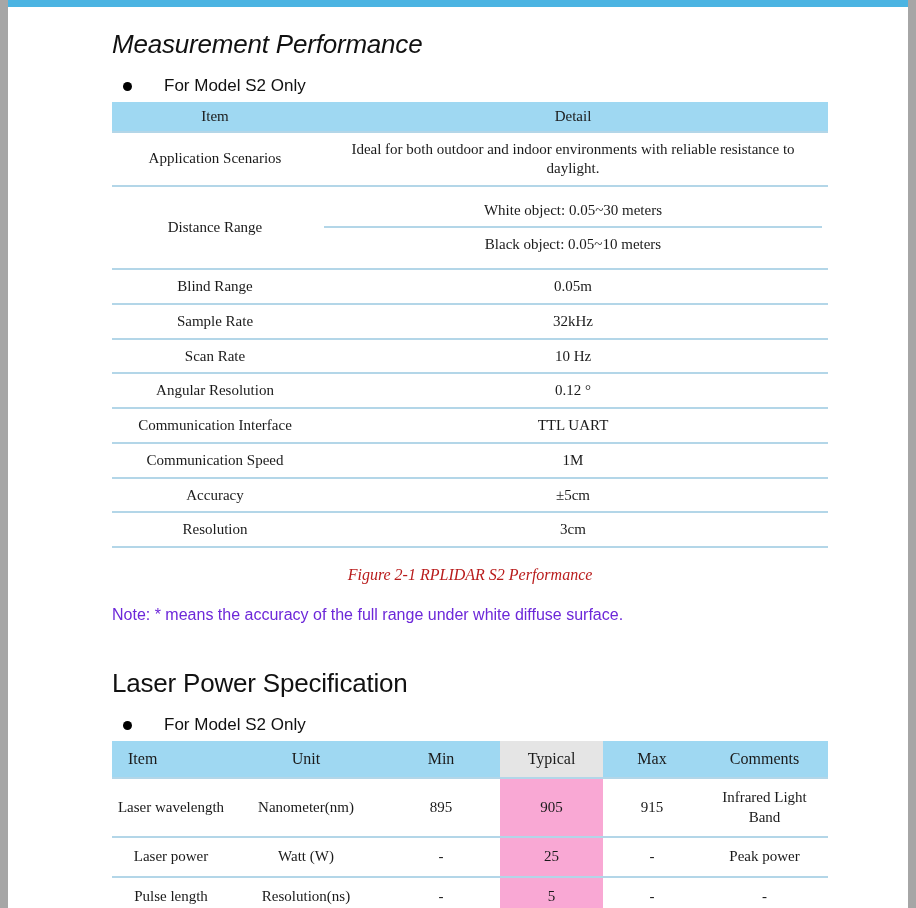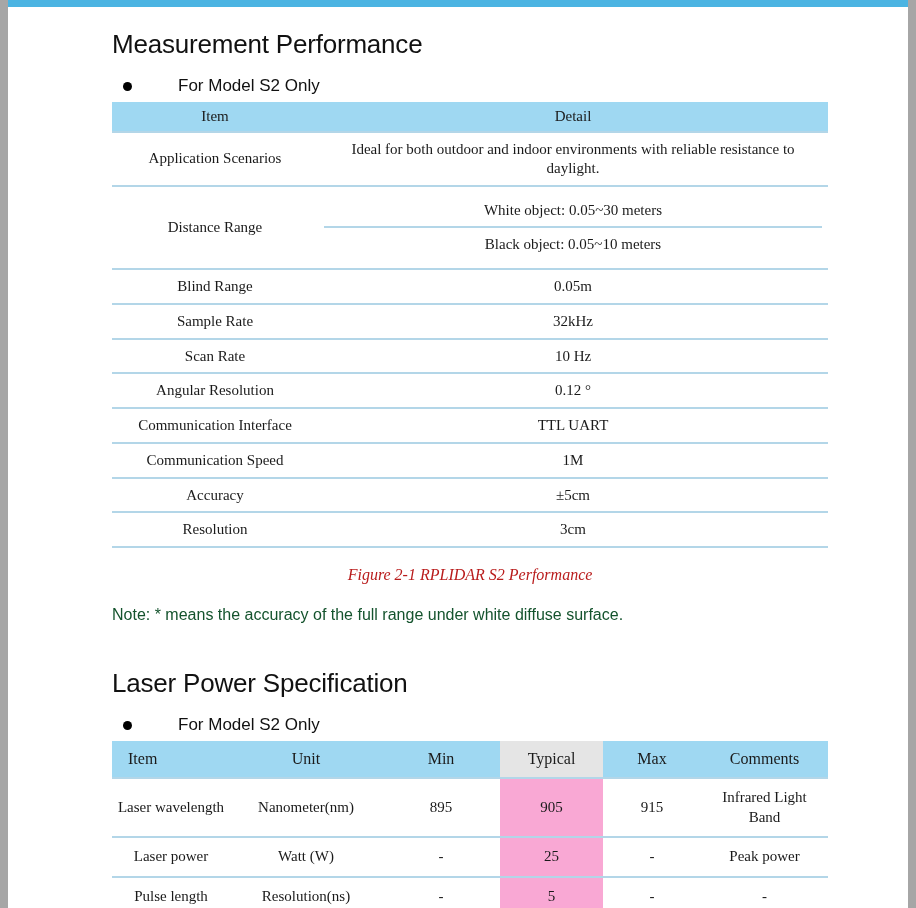--- a/index.html
+++ b/index.html
@@ -50,21 +50,21 @@
     font-weight: 400;
     font-size: 26px;
     color: #111111;
     margin: 0;
     padding: 0;
     letter-spacing: -0.2px;
   }
   .bullet-row {
     display: flex;
     align-items: center;
-    gap: 24px;
+    gap: 10px;
   }
   .bullet-dot {
     width: 9px;
     height: 9px;
     border-radius: 50%;
     background: #000000;
     flex: 0 0 auto;
     margin-left: 5px;
   }
   .bullet-label {
@@ -156,36 +156,36 @@
     font-style: italic;
     font-size: 16px;
     color: #b91c1c;
     text-align: center;
     width: 716px;
     margin-left: 104px;
   }
   .note {
     font-family: "Liberation Sans", sans-serif;
     font-size: 16px;
-    color: #14532d;
+    color: #6d28d9;
     margin-left: 104px;
   }
 </style>
 </head>
 <body>
 
 <div class="page-wrap">
 
   <div class="gutter-left"></div>
   <div class="gutter-right"></div>
   <div class="topbar"></div>
 
   <div class="content">
 
-    <h1 class="section-title" style="margin:22px 0 0 104px;">Measurement Performance</h1>
+    <h1 class="section-title" style="margin:22px 0 0 104px;font-style:italic;">Measurement Performance</h1>
 
     <div class="bullet-row" style="margin:16px 0 6px 110px;">
       <span class="bullet-dot"></span>
       <span class="bullet-label">For Model S2 Only</span>
     </div>
 
     <table class="spec">
       <colgroup>
           <col style="width:206px">
           <col style="width:510px">

